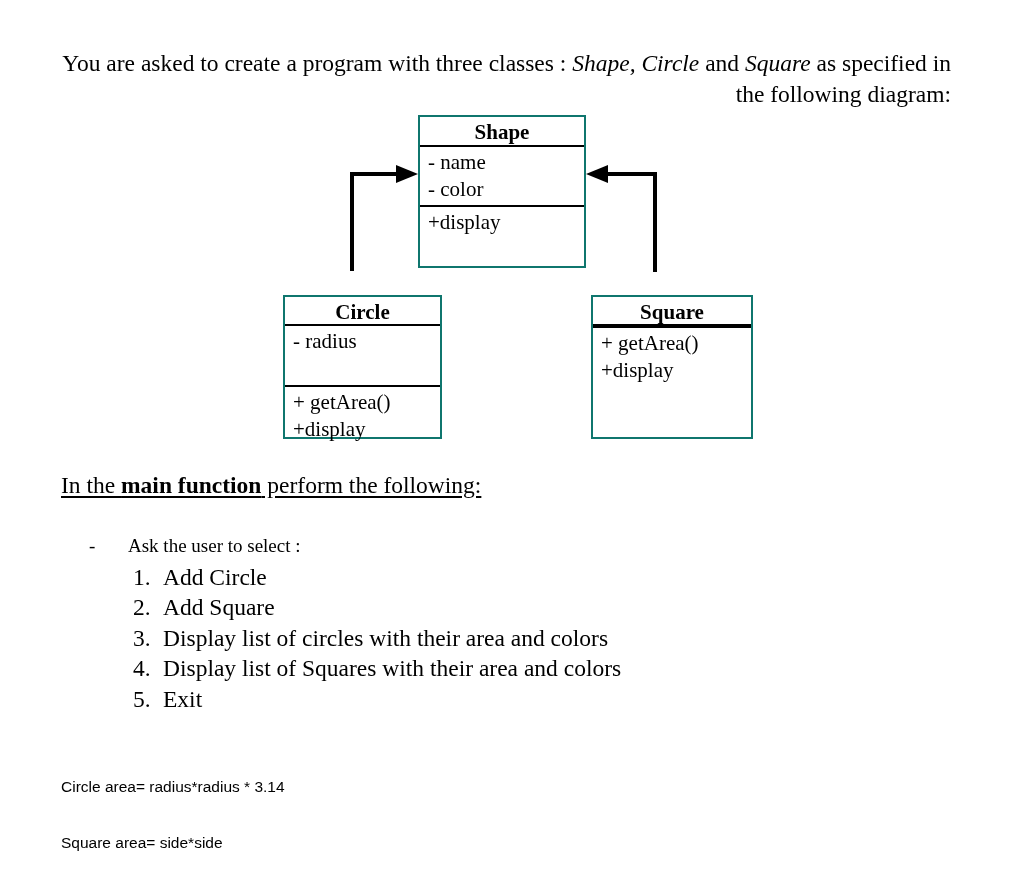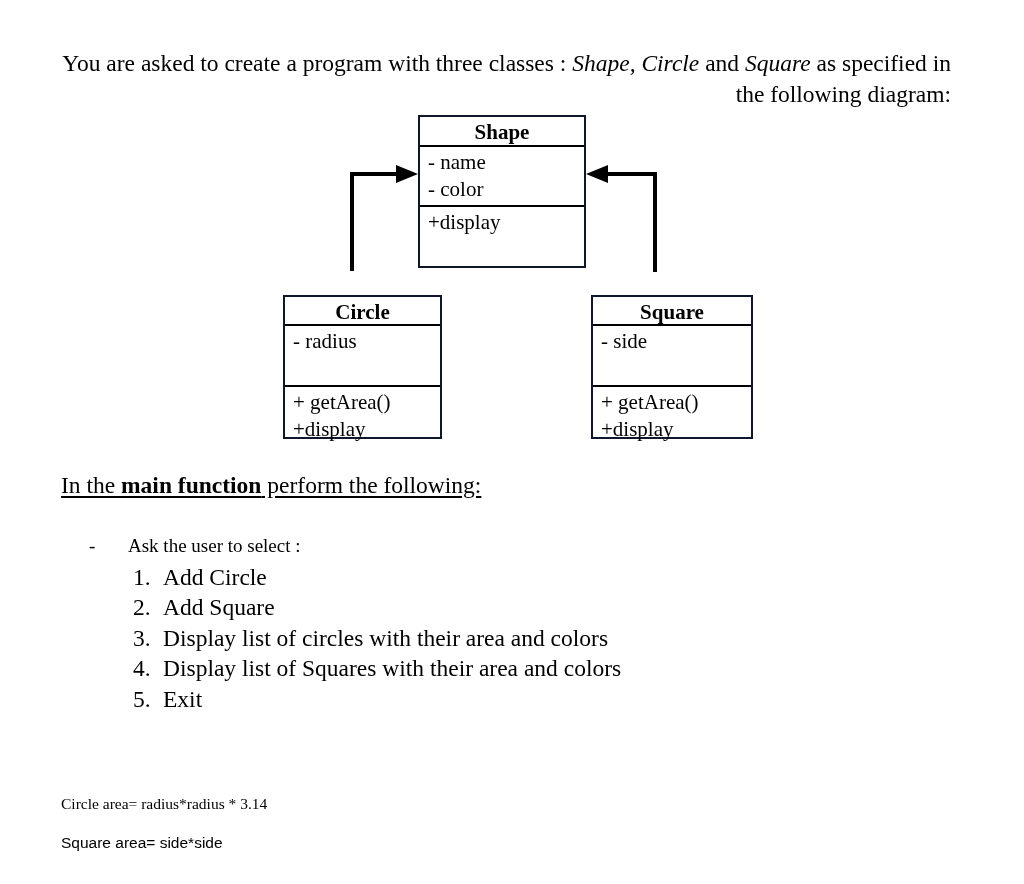--- a/index.html
+++ b/index.html
@@ -40,21 +40,21 @@
   .diagram {
     position: absolute;
     left: 0;
     top: 0;
     width: 1024px;
     height: 460px;
     pointer-events: none;
   }
   .uml-box {
     position: absolute;
-    border: 2px solid #0f172a;
+    border: 2px solid #0f766e;
     background: #fff;
     box-sizing: border-box;
   }
   .uml-title {
     text-align: center;
     font-weight: bold;
     font-size: 21px;
     line-height: 28px;
     border-bottom: 2px solid #000;
     box-sizing: border-box;
@@ -156,21 +156,21 @@
 
   
   .formula {
     position: absolute;
     left: 61px;
     font-family: "Liberation Sans", "DejaVu Sans", sans-serif;
     font-size: 15.5px;
     line-height: 20px;
     white-space: nowrap;
   }
-  #formula-circle { top: 794px; font-family: Liberation Serif, serif; }
+  #formula-circle { top: 777px; }
   #formula-square { top: 833px; }
 </style>
 </head>
 <body>
 
 <div class="page">
 
   <p class="intro"><span>You are asked to create a program with three classes : </span><em>Shape,</em> <em>Circle</em><span> and </span><em>Square</em><span> as specified in the following diagram:</span></p>
 
   <div class="diagram">
@@ -205,23 +205,20 @@
         <div>- radius</div>
       </div>
       <div class="uml-comp comp-ops divider">
         <div>+ getArea()</div>
         <div>+display</div>
       </div>
     </div>
 
     <div class="uml-box" id="box-square">
       <div class="uml-title">Square</div>
-      <div class="uml-comp comp-attrs">
-        <div>- side</div>
-      </div>
       <div class="uml-comp comp-ops divider">
         <div>+ getArea()</div>
         <div>+display</div>
       </div>
     </div>
   </div>
 
   <div class="main-heading"><span>In the </span><b>main function</b><span> perform the following:</span></div>
 
   <div class="dash-item"><span class="dash">-</span><span>Ask the user to select :</span></div>

